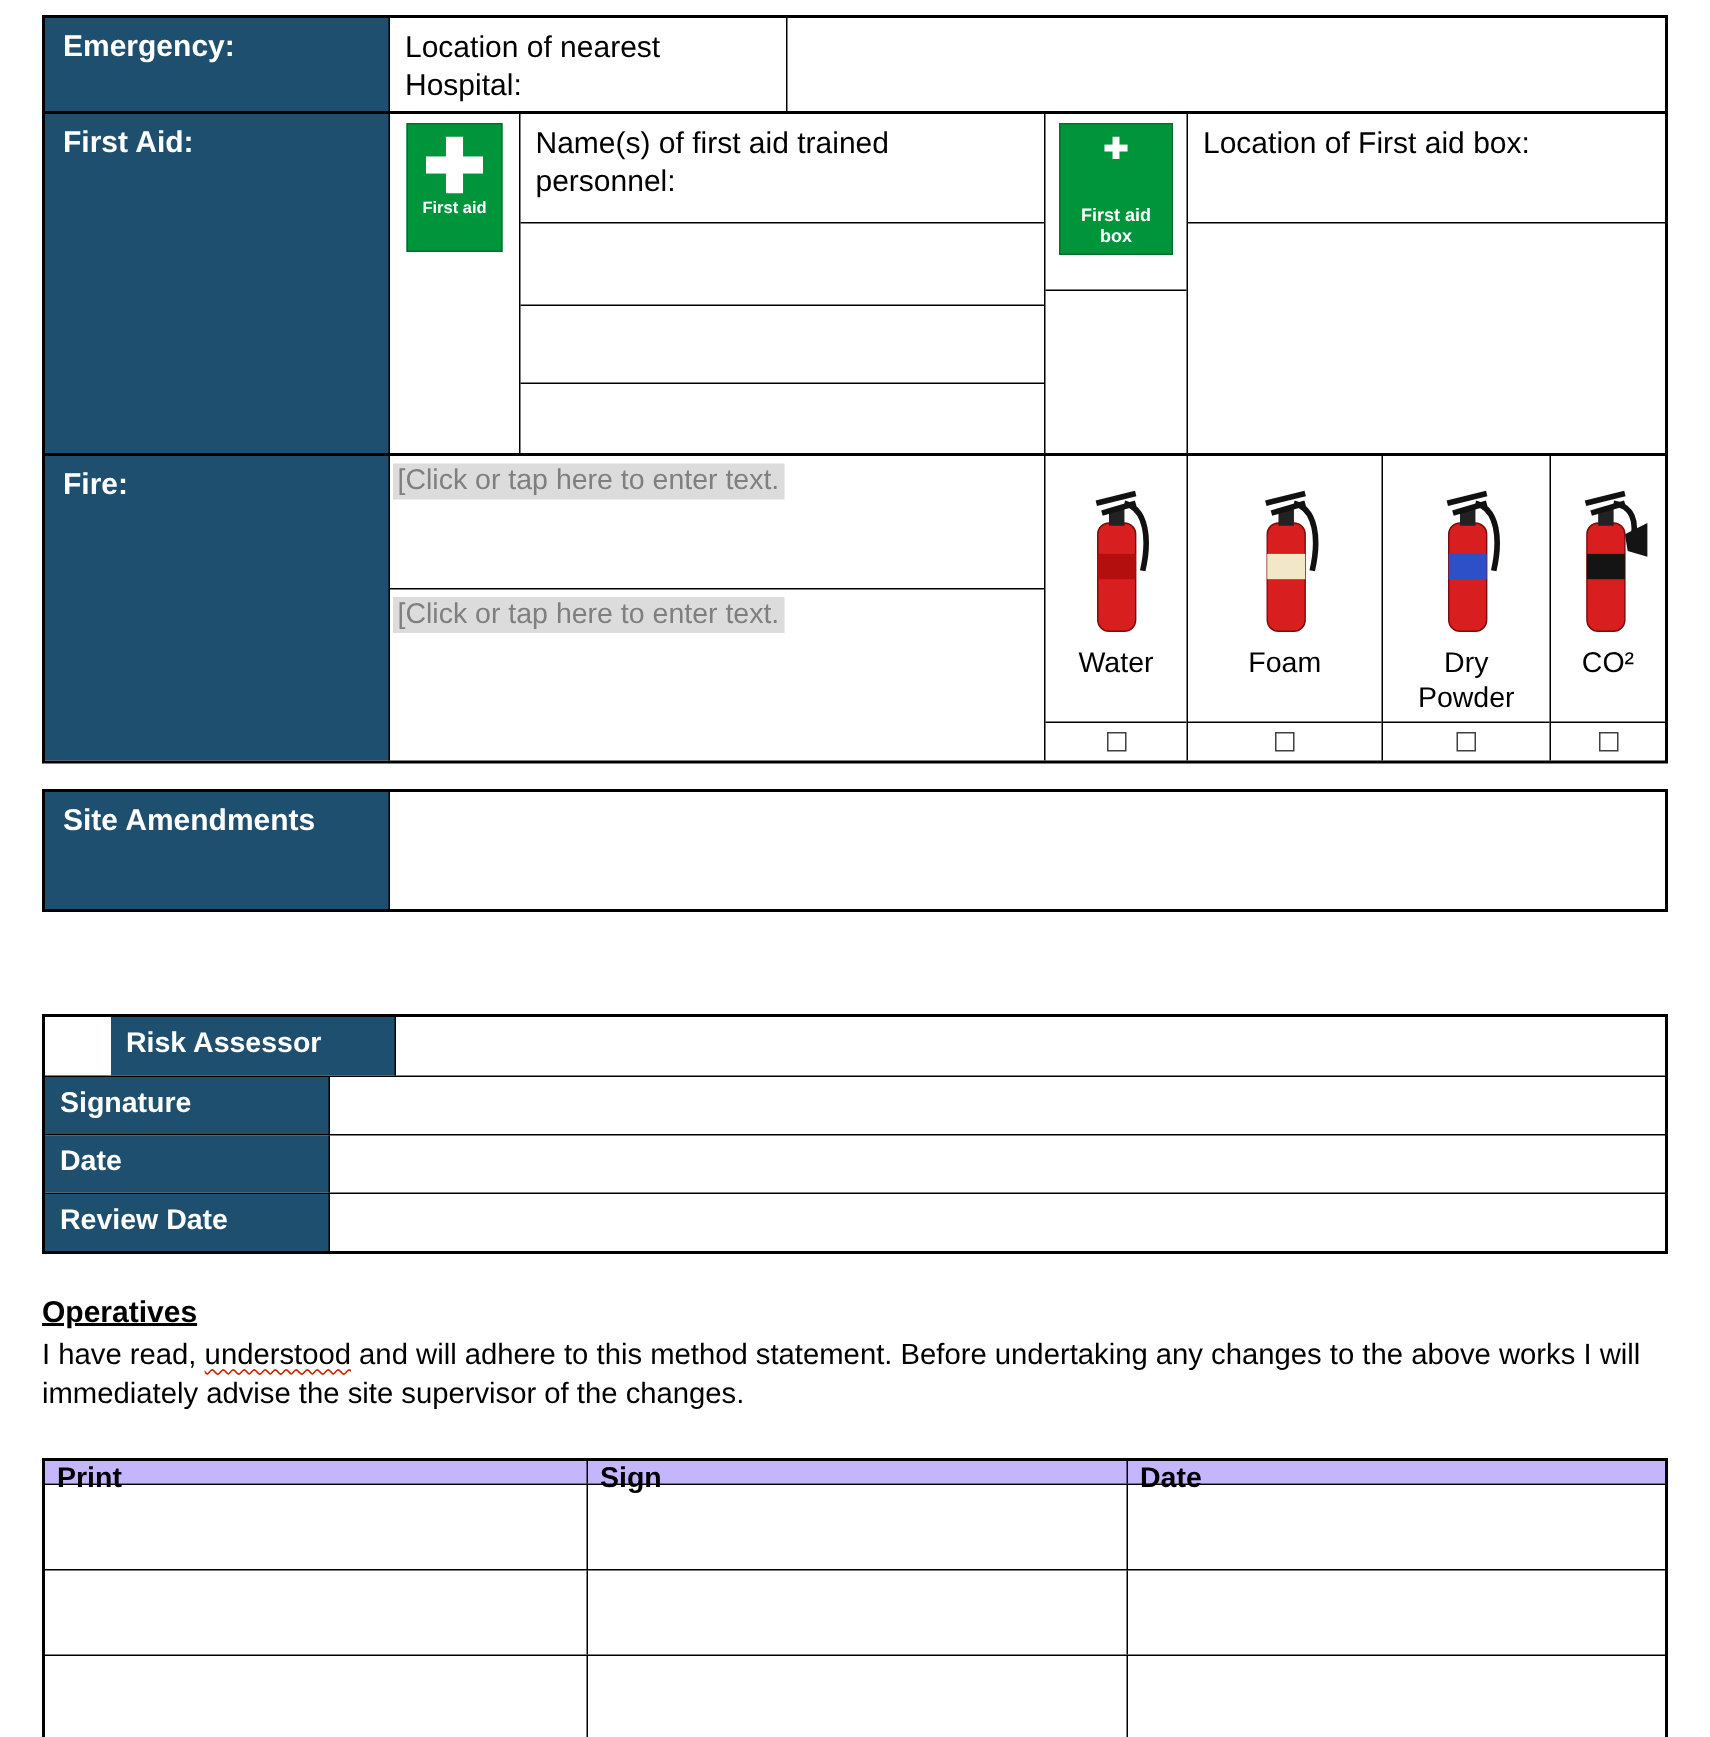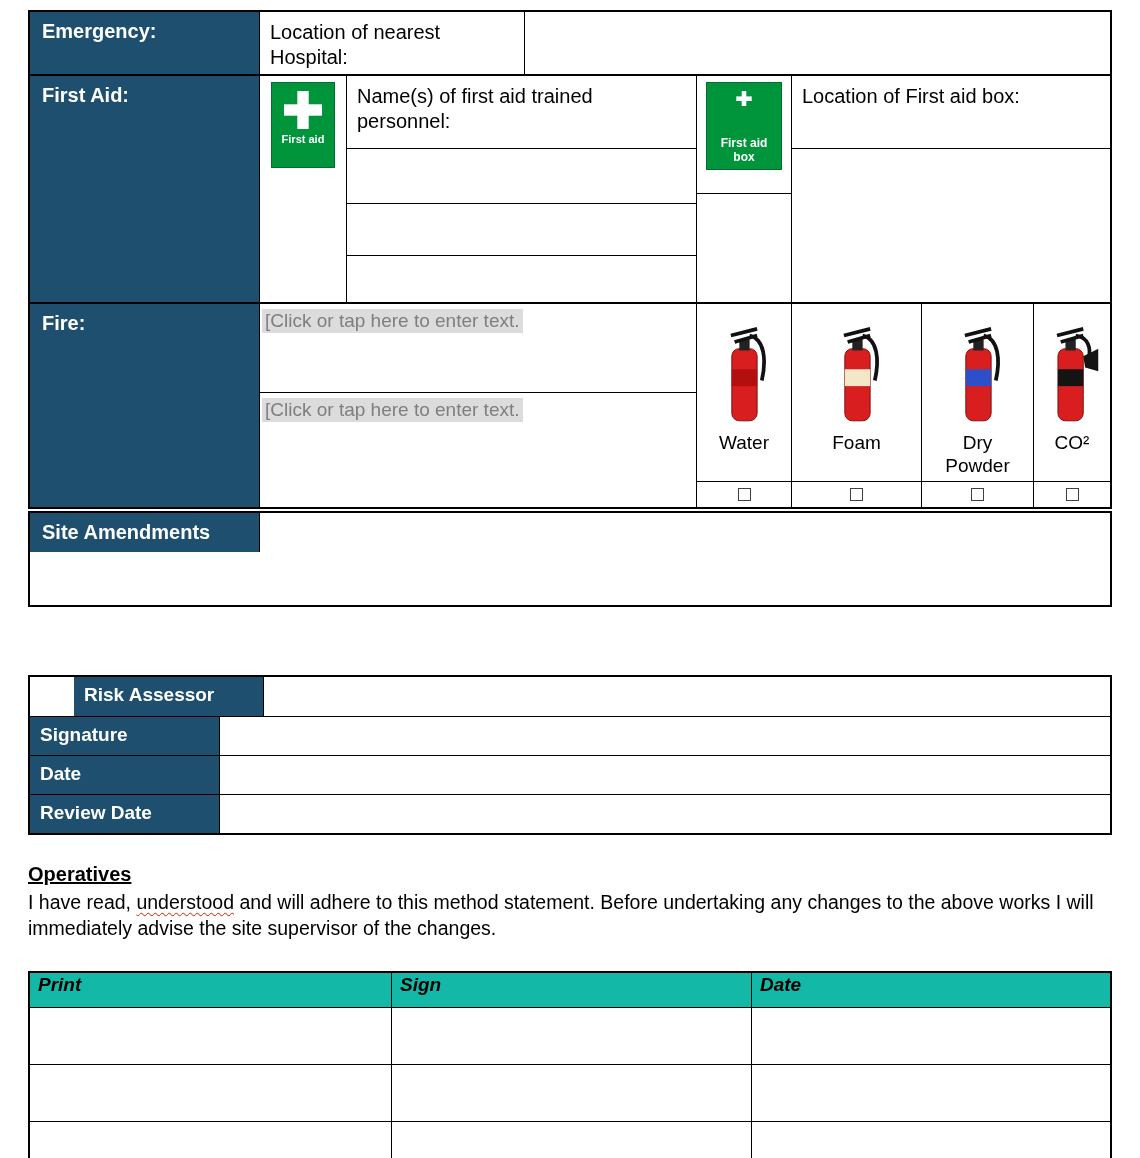--- a/index.html
+++ b/index.html
@@ -52,21 +52,21 @@
 
   
   .ext-col { display:flex; flex-direction:column; border-right:1px solid #000; }
   .ext-col:last-child { border-right:none; }
   .ext-img { height:122px; display:flex; justify-content:center; align-items:flex-end; }
   .ext-name { flex:1; font-size:19px; text-align:center; padding:6px 6px 0; line-height:1.2; }
   .ext-check { height:26px; border-top:1px solid #000; display:flex; justify-content:center; align-items:center; }
   .chk { width:13px; height:13px; border:1.5px solid #404040; background:#fff; display:inline-block; }
 
   
-  .tbl-amend { margin-top:2px; display:flex; height:96px;flex-direction:column; }
+  .tbl-amend { margin-top:17px; display:flex; height:82px; }
   .tbl-amend .cell { border-right:1.5px solid #000; }
   .tbl-amend .cell:last-child { border-right:none; }
 
   
   .tbl-signoff { margin-top:68px; }
   .srow { display:flex; height:39px; border-top:1.5px solid #000; }
   .srow:first-child { border-top:none;padding-left:44px; }
   .srow .lbl { font-size:19px; padding:7px 10px; }
 
   
@@ -74,21 +74,21 @@
   .op-heading { font-size:20px; font-weight:bold; text-decoration:underline; }
   .op-para { font-size:19.5px; line-height:1.32; margin-top:4px; width:1084px; }
   .misspell { text-decoration-line:underline; text-decoration-style:wavy;
               text-decoration-color:#cc2200; text-decoration-thickness:1px;
               text-underline-offset:3px; }
 
   
   .tbl-ops { margin-top:30px; }
   .orow { display:flex; border-top:1px solid #000; }
   .orow:first-child { border-top:none; }
-  .ohead { height:34px; background:#14b8a6;font-style:italic; }
+  .ohead { height:15px; background:#c4b5fd; }
   .ohead .cell { font-size:19px; font-weight:bold; padding:1px 8px; border-right:1px solid #000; }
   .obody { height:57px; }
   .obody .cell { border-right:1px solid #000; }
   .ohead .cell:last-child, .obody .cell:last-child { border-right:none; }
 </style>
 </head>
 <body>
 
 <div class="page">
 

